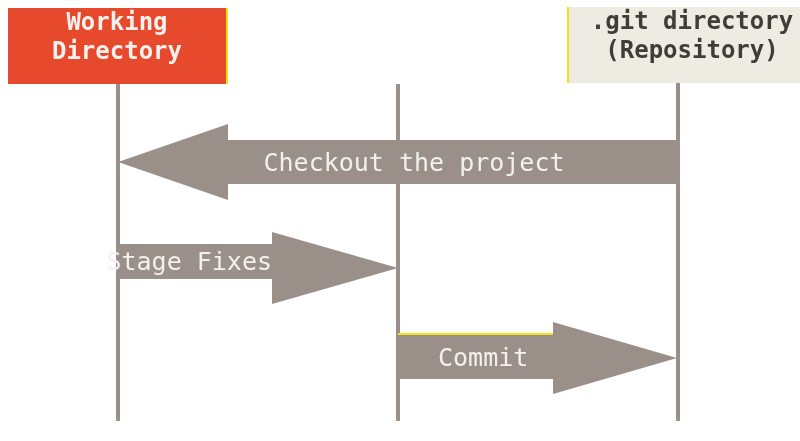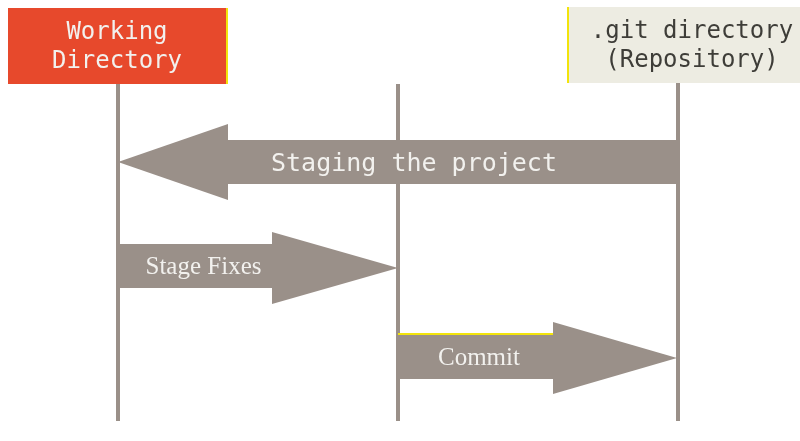--- a/index.html
+++ b/index.html
@@ -12,22 +12,23 @@
     --label-text:#f2f1ee;
     --canvas-bg:#ffffff;
   }
   html,body{margin:0;padding:0;background:var(--canvas-bg);}
   .canvas{
     position:relative;width:800px;height:441px;background:var(--canvas-bg);
     font-family:"DejaVu Sans Mono","Liberation Mono",monospace;overflow:hidden;
   }
   .box{
     position:absolute;box-sizing:border-box;
-    display:flex;align-items:center;justify-content:center;
+    display:flex;align-items:flex-start;justify-content:center;
     color:var(--label-text);
+    font-weight:bold;
   }
   .box-label{
     white-space:pre-line;text-align:center;
     font-size:24px;line-height:29px;
   }
   #box-working{left:8px;top:8px;width:220px;height:76px;
     background:var(--working-directory-box);
     border-right:2px solid var(--accent-yellow);}
   #box-staging{left:287px;top:8px;width:224px;height:76px;
     background:var(--staging-area-box);}
@@ -47,26 +48,26 @@
   }
   .shaft span{white-space:nowrap;}
   .head{position:absolute;width:0;height:0;}
   #arrow-checkout{left:118px;top:124px;width:560px;height:76px;}
   #checkout-head{left:0;top:0;
     border-top:38px solid transparent;border-bottom:38px solid transparent;
     border-right:110px solid var(--arrow);}
   #checkout-shaft{left:110px;top:16px;width:450px;height:44px;
     justify-content:center;padding-right:78px;}
   #arrow-stage{left:118px;top:232px;width:280px;height:72px;}
-  #stage-shaft{left:0;top:12px;width:154px;height:44px;
-    justify-content:center;padding-left:17px;font-family:Liberation Serif, serif;}
+  #stage-shaft{left:0;top:12px;width:154px;height:35px;
+    justify-content:flex-end;padding-left:17px;}
   #stage-head{left:154px;top:0;
     border-top:36px solid transparent;border-bottom:36px solid transparent;
     border-left:126px solid var(--arrow);}
-  #arrow-commit{left:398px;top:322px;width:279px;height:72px;font-family:Liberation Serif, serif;}
+  #arrow-commit{left:398px;top:322px;width:279px;height:72px;}
   #commit-accent{position:absolute;left:0;top:11px;width:155px;height:2px;
     background:var(--accent-yellow);}
   #commit-shaft{left:0;top:13px;width:155px;height:44px;
     justify-content:flex-start;padding-left:40px;}
   #commit-head{left:155px;top:0;
     border-top:36px solid transparent;border-bottom:36px solid transparent;
     border-left:124px solid var(--arrow);}
 </style>
 </head>
 <body>
@@ -82,21 +83,21 @@
 (Repository)</span>
   </div>
 
   <div class="lifeline" id="line-working"></div>
   <div class="lifeline" id="line-staging"></div>
   <div class="lifeline" id="line-git"></div>
 
   <div class="arrow" id="arrow-checkout">
     <div class="head" id="checkout-head"></div>
     <div class="shaft" id="checkout-shaft">
-      <span>Staging the project</span>
+      <span>Checkout the project</span>
     </div>
   </div>
 
   <div class="arrow" id="arrow-stage">
     <div class="shaft" id="stage-shaft">
       <span>Stage Fixes</span>
     </div>
     <div class="head" id="stage-head"></div>
   </div>
 

